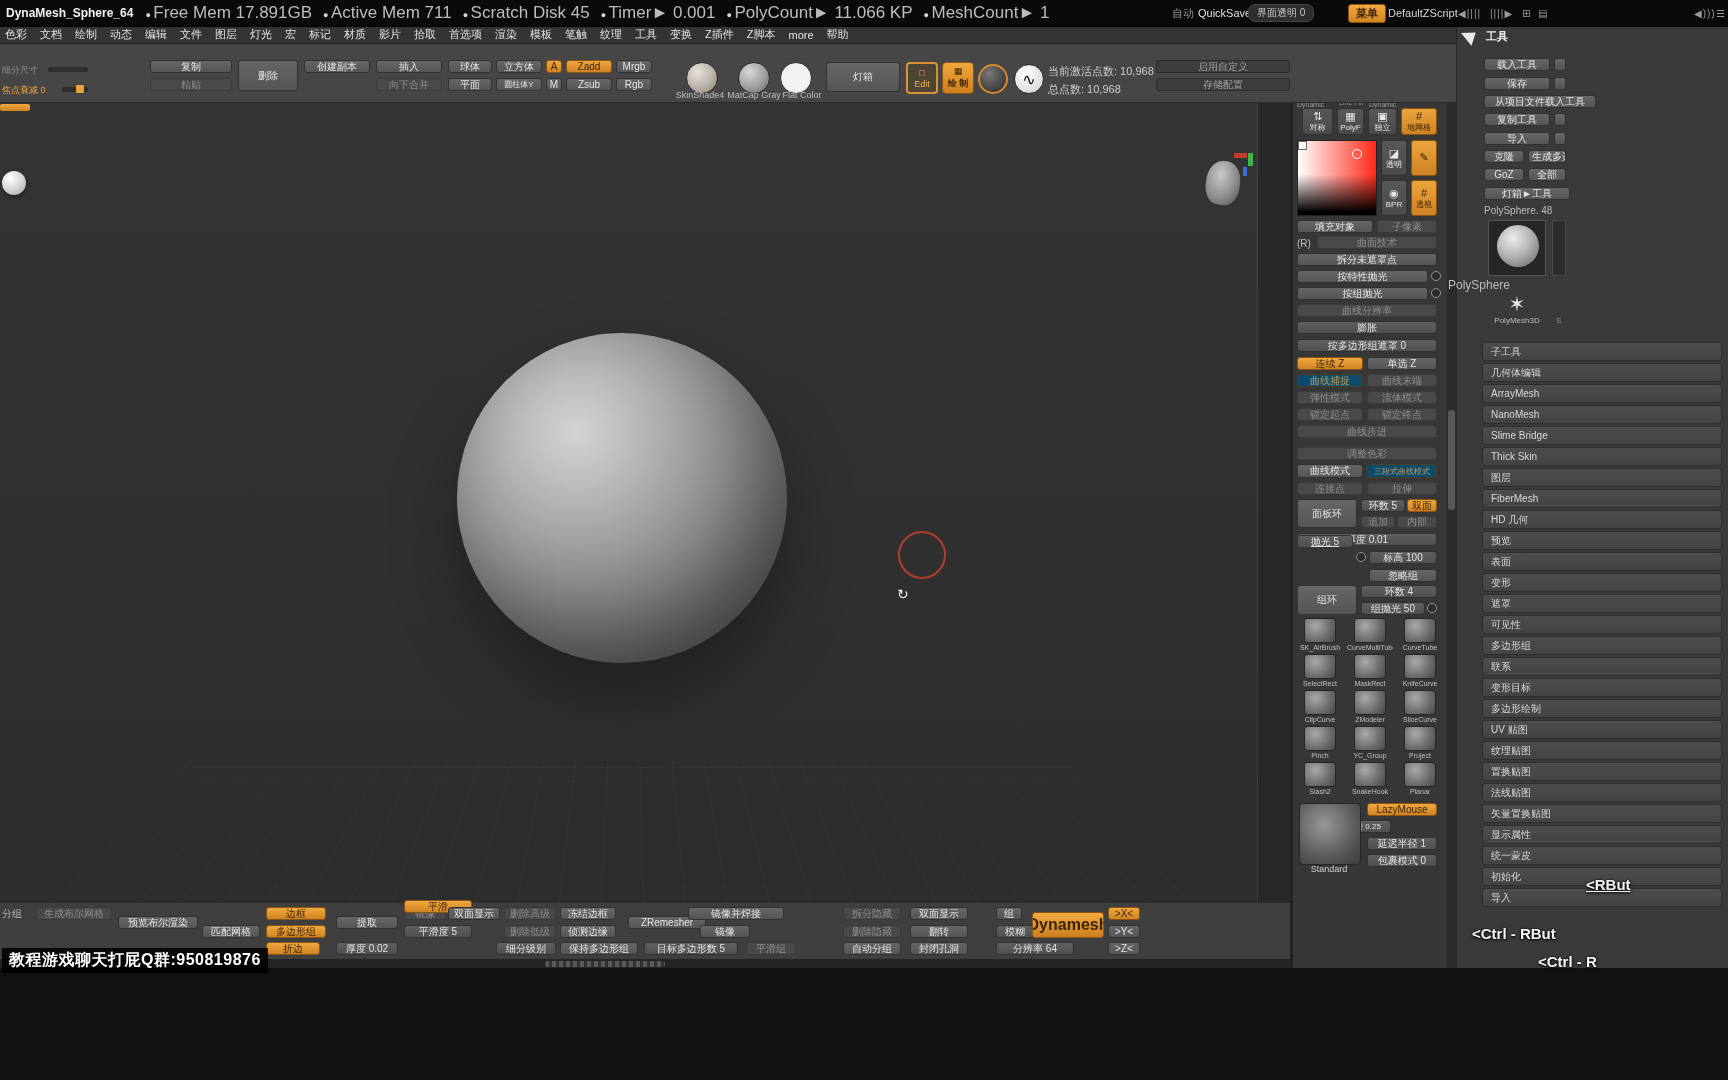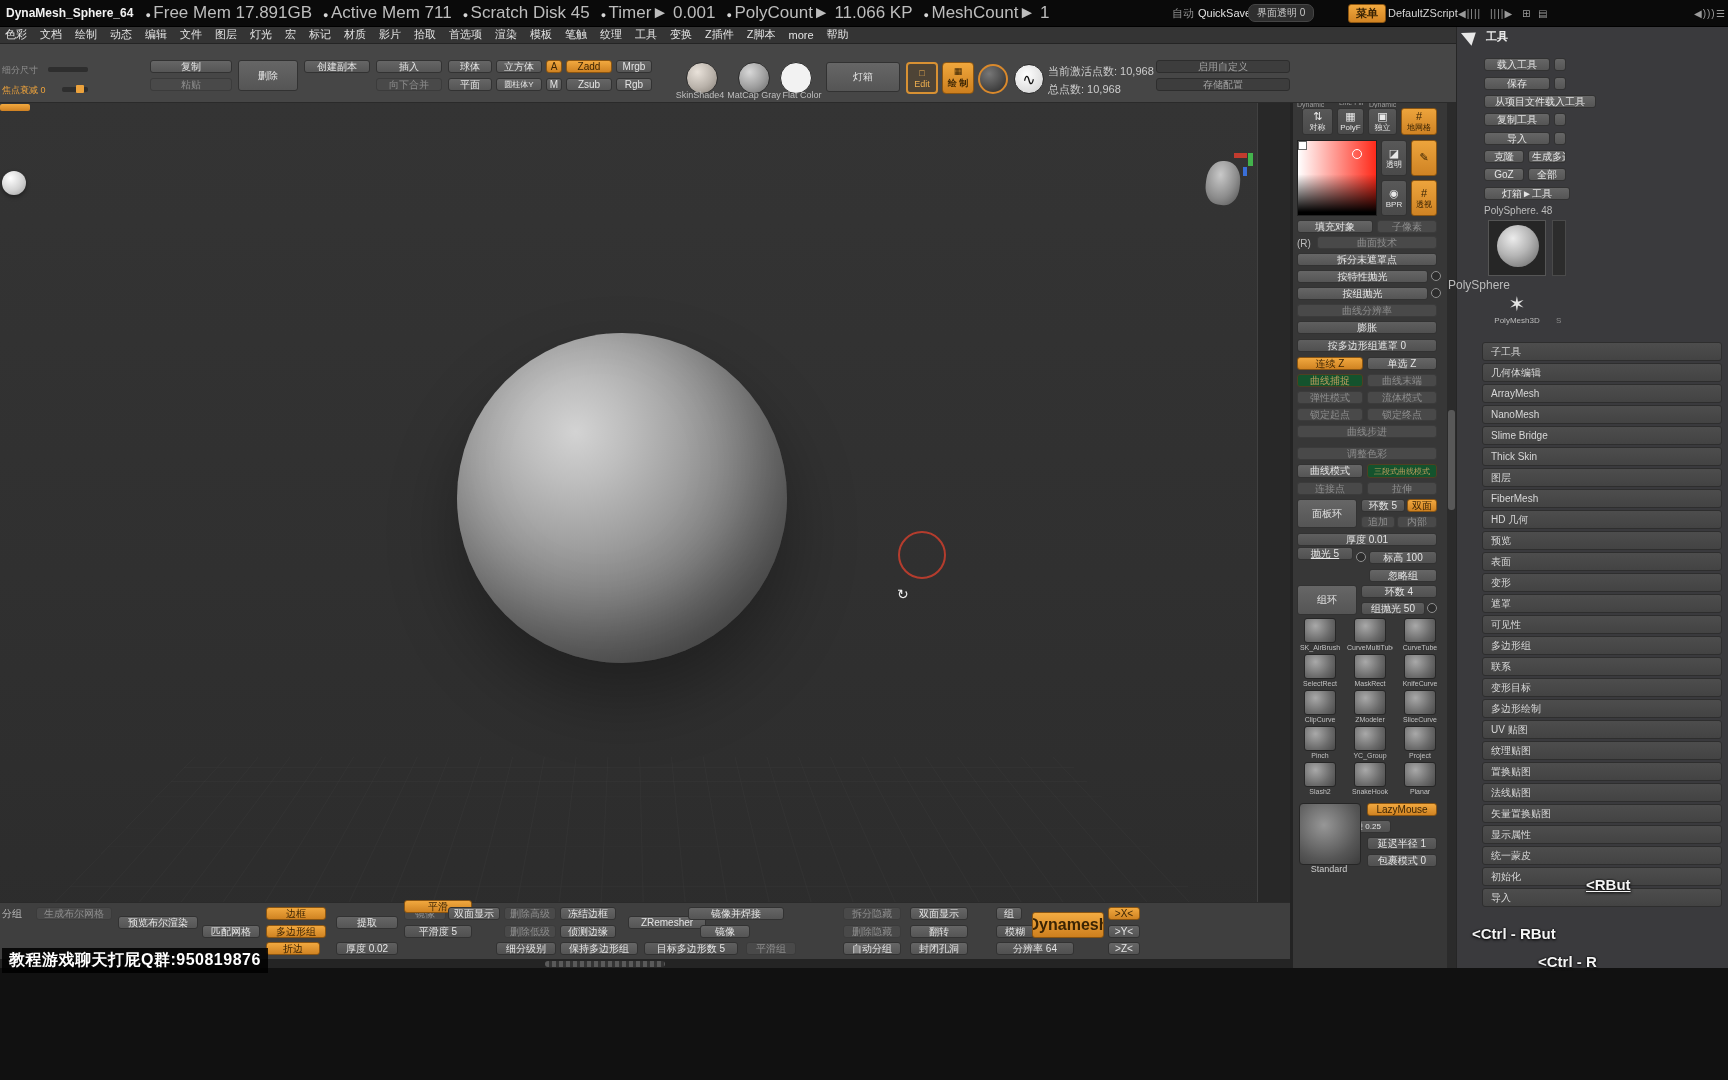--- a/index.html
+++ b/index.html
@@ -5,21 +5,21 @@
   html,body{margin:0;padding:0}
   body{width:1728px;height:1080px;position:relative;overflow:hidden;background:#232323;
        font-family:"Liberation Sans","DejaVu Sans",sans-serif;color:#ddd;-webkit-font-smoothing:antialiased}
   .layer{position:absolute;inset:0}
   
   .abs-item{position:absolute;height:13px;display:flex;align-items:center;justify-content:center;
     font-size:10px;white-space:nowrap;overflow:hidden;border-radius:3px;box-sizing:border-box;
     background:linear-gradient(#666,#555);color:#e4e4e4;border:1px solid #323232}
   .k-dim{background:#494949;color:#8d8d8d;border-color:#3b3b3b}
   .k-orange{background:linear-gradient(#f1a83f,#d08322);color:#3c2505;border-color:#8a5512}
-  .k-dim-orange{background:#14532d;color:#bb9c5e;border-color:#4f3f22}
+  .k-dim-orange{background:#0c4a6e;color:#bb9c5e;border-color:#4f3f22}
   .k-slider{background:linear-gradient(#5f5f5f,#505050)}
   .k-dark{background:#3d3d3d;color:#a2a2a2;border-color:#2d2d2d}
   .k-label{background:none;border:none;color:#bdbdbd;justify-content:flex-start}
   .k-tiny{background:none;border:none;color:#9c9c9c;font-size:7px;height:9px;justify-content:flex-start}
   .k-radio{border-radius:50%;background:#2c2c2c;border:1px solid #909090;padding:0}
   .k-small{font-size:8px}
   .k-clip{justify-content:flex-start;padding-left:3px}
   .k-orange-big{font-size:16px;font-weight:bold;background:linear-gradient(#f3ab41,#cd7f1e);color:#3a2404;border-color:#8a5512}
   .tool{flex-direction:column;gap:1px;height:auto;background:linear-gradient(#585858,#4a4a4a)}
   .tool .ico{font-size:11px;line-height:11px;color:#e8e8e8}
@@ -328,21 +328,21 @@
     <div class="abs-item" style="left: 1297px; top: 464px; width: 66px; height: 14px;">曲线模式</div>
     <div class="abs-item k-dim-orange k-small" style="left: 1367px; top: 464px; width: 70px; height: 14px;">三段式曲线模式</div>
     <div class="abs-item k-dim" style="left: 1297px; top: 482px; width: 66px;">连接点</div>
     <div class="abs-item k-dim" style="left: 1367px; top: 482px; width: 70px;">拉伸</div>
     <div class="abs-item" style="left: 1297px; top: 499px; width: 60px; height: 29px;">面板环</div>
     <div class="abs-item k-slider" style="left: 1361px; top: 499px; width: 44px;">环数 5</div>
     <div class="abs-item k-orange" style="left: 1407px; top: 499px; width: 30px;">双面</div>
     <div class="abs-item k-dim" style="left: 1361px; top: 516px; width: 34px; height: 12px;">追加</div>
     <div class="abs-item k-dim" style="left: 1397px; top: 516px; width: 40px; height: 12px;">内部</div>
     <div class="abs-item k-slider" style="left: 1297px; top: 533px; width: 140px;">厚度 0.01</div>
-    <div class="abs-item k-slider" style="left: 1297px; top: 547px; width: 56px; text-decoration: underline;">抛光 5</div>
+    <div class="abs-item k-slider" style="left: 1297px; top: 535px; width: 56px; text-decoration: underline;">抛光 5</div>
     <div class="abs-item k-radio" style="left: 1356px; top: 552px; width: 10px; height: 10px;"></div>
     <div class="abs-item k-slider" style="left: 1369px; top: 551px; width: 68px;">标高 100</div>
     <div class="abs-item" style="left: 1369px; top: 569px; width: 68px;">忽略组</div>
     <div class="abs-item" style="left: 1297px; top: 585px; width: 60px; height: 30px;">组环</div>
     <div class="abs-item k-slider" style="left: 1361px; top: 585px; width: 76px; text-align: right;">环数 4</div>
     <div class="abs-item k-slider" style="left: 1361px; top: 602px; width: 64px;">组抛光 50</div>
     <div class="abs-item k-radio" style="left: 1427px; top: 603px; width: 10px; height: 10px;"></div>
     <div class="abs-item k-orange" style="left: 1367px; top: 803px; width: 70px;">LazyMouse</div>
     <div class="abs-item k-slider k-small" style="left: 1321px; top: 820px; width: 70px;">延迟步进 0.25</div>
     <div class="abs-item k-slider" style="left: 1367px; top: 837px; width: 70px;">延迟半径 1</div>

